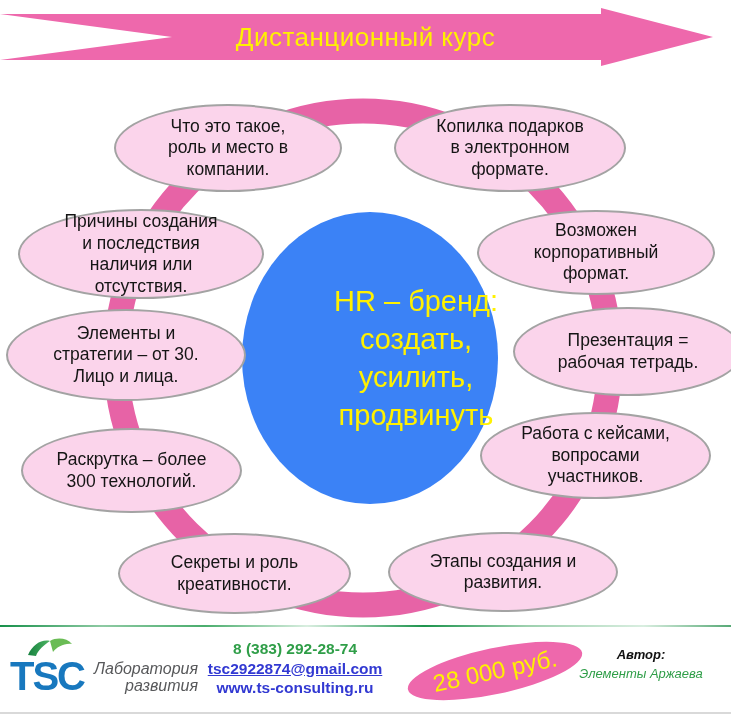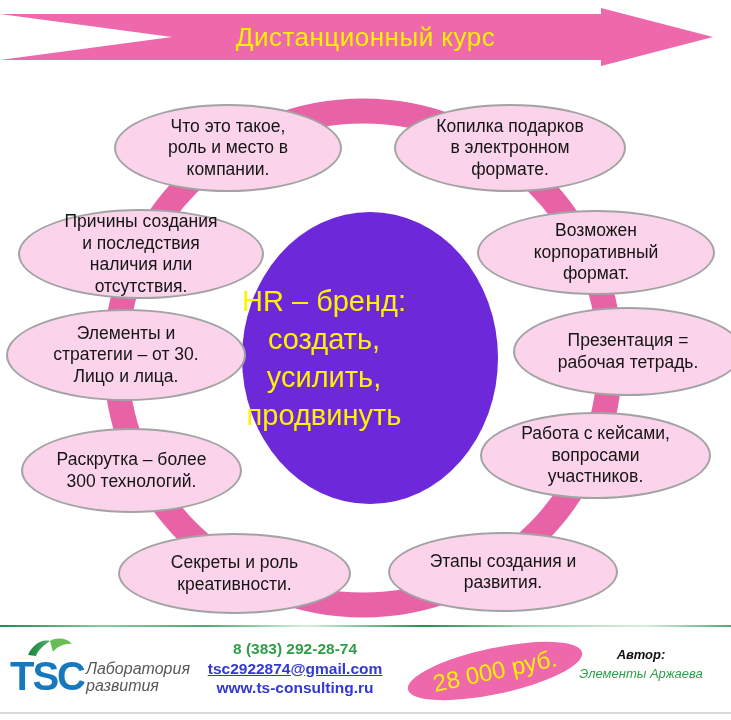--- a/index.html
+++ b/index.html
@@ -11,21 +11,21 @@
   #banner-svg{position:absolute;left:0;top:8;top:8px;width:731px;height:60px;z-index:3;}
   #banner-title{
     position:absolute;left:0;top:22px;width:731px;text-align:center;z-index:4;
     font-size:26px;font-weight:400;color:#fff100;letter-spacing:.5px;
   }
   
   #ring-svg{position:absolute;left:0;top:0;width:731px;height:720px;z-index:1;}
   
   #hub{
     position:absolute;left:242px;top:212px;width:256px;height:292px;border-radius:50%;
-    background:#6d28d9;display:flex;align-items:center;justify-content:flex-start;z-index:2;
+    background:#3b82f6;display:flex;align-items:center;justify-content:flex-end;z-index:2;
   }
   #hub .txt{
     white-space:pre-line;text-align:center;color:#fff100;
     font-size:29px;line-height:38px;
   }
   
   .topic{
     position:absolute;border-radius:50%;background:#fbd4eb;border:2px solid #a3a3a3;
     display:flex;align-items:center;justify-content:center;z-index:2;box-sizing:border-box;
   }
@@ -45,21 +45,21 @@
     position:absolute;left:0;top:625px;width:731px;height:2px;z-index:3;
     background:linear-gradient(90deg,#17904a,#8ecaa3 14%,#4aad6d 28%,#d9eee0 42%,#1d944d 58%,#9dd0ae 72%,#d9eee0 88%,#57a976);
   }
   #rule-gray{position:absolute;left:0;top:712px;width:731px;height:2px;background:#d9d9d9;z-index:3;}
   #logo-leaves{position:absolute;left:26px;top:637px;width:48px;height:20px;z-index:4;}
   #logo-acronym{
     position:absolute;left:10px;top:654px;z-index:4;
     font-size:40px;font-weight:700;letter-spacing:-2px;color:#1878be;
   }
   #logo-name{
-    position:absolute;left:86px;top:661px;width:112px;z-index:4;text-align:left;
+    position:absolute;left:86px;top:661px;width:112px;z-index:4;text-align:right;
     font-style:italic;font-size:16px;line-height:16.5px;color:#58595b;white-space:pre-line;
   }
   #contacts{
     position:absolute;left:170px;top:639px;width:250px;z-index:4;text-align:center;
     font-size:15.5px;font-weight:700;line-height:19.5px;
   }
   #phone{color:#2f9e48;}
   #email{color:#3239d2;text-decoration:underline;display:block;}
   #website{color:#3239d2;text-decoration:none;display:block;}
   #price-badge{

